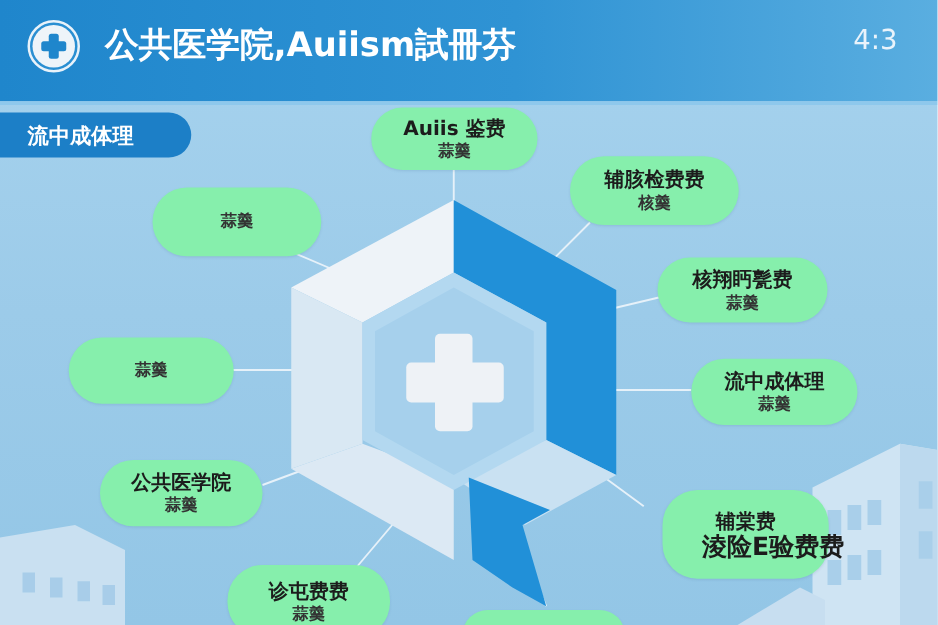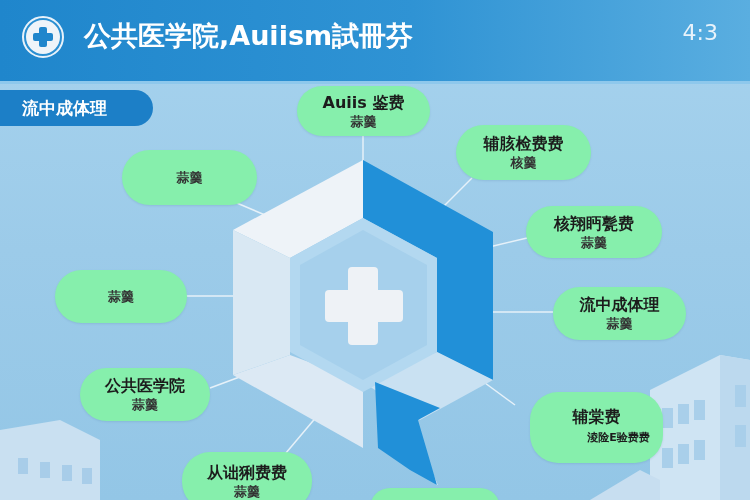--- a/index.html
+++ b/index.html
@@ -38,21 +38,21 @@
     display: flex; align-items: center; padding-left: 22px;
   }
   .bubble {
     position: absolute; background: #86efac; border-radius: 28px;
     text-align: center; color: #1c1c1c;
     box-shadow: 0 1px 2px rgba(60,100,140,0.15);
     display: flex; flex-direction: column; justify-content: center; align-items: center;
   }
   .bubble .l1 { font-size: 16px; font-weight: bold; line-height: 20px; white-space: nowrap; }
   .bubble .l2 { font-size: 13px; font-weight: bold; line-height: 17px; color: #333; white-space: nowrap; }
-  .bubble.big .l2 { font-size: 11px; color:#1c1c1c; line-height: 21px; margin-left: 44px; }
+  .bubble.big .l2 { font-size: 20px; color:#1c1c1c; line-height: 21px; margin-left: 44px; }
   svg.scene { position: absolute; left: 0; top: 0; }
 </style>
 </head>
 <body>
 
 <svg class="scene" width="750" height="500" viewBox="0 0 750 500">
 
   <g>
     <polygon points="0,430 60,420 100,440 100,500 0,500" fill="#c9e0f1"></polygon>
     <rect x="18" y="458" width="10" height="16" fill="#a8cde9"></rect>
@@ -161,17 +161,17 @@
   <span class="l1">公共医学院</span>
   <span class="l2">蒜羹</span>
 </div>
 
 <div class="bubble big" style="left:530px; top:392px; width:133px; height:71px;">
   <span class="l1">辅棠费</span>
   <span class="l2">淩险E验费费</span>
 </div>
 
 <div class="bubble" style="left:182px; top:452px; width:130px; height:58px;">
-  <span class="l1">从诎猁费费</span>
+  <span class="l1">诊屯费费</span>
   <span class="l2">蒜羹</span>
 </div>
 
 <div class="bubble" style="left:370px; top:488px; width:130px; height:40px;"></div>
 
 </body></html>

